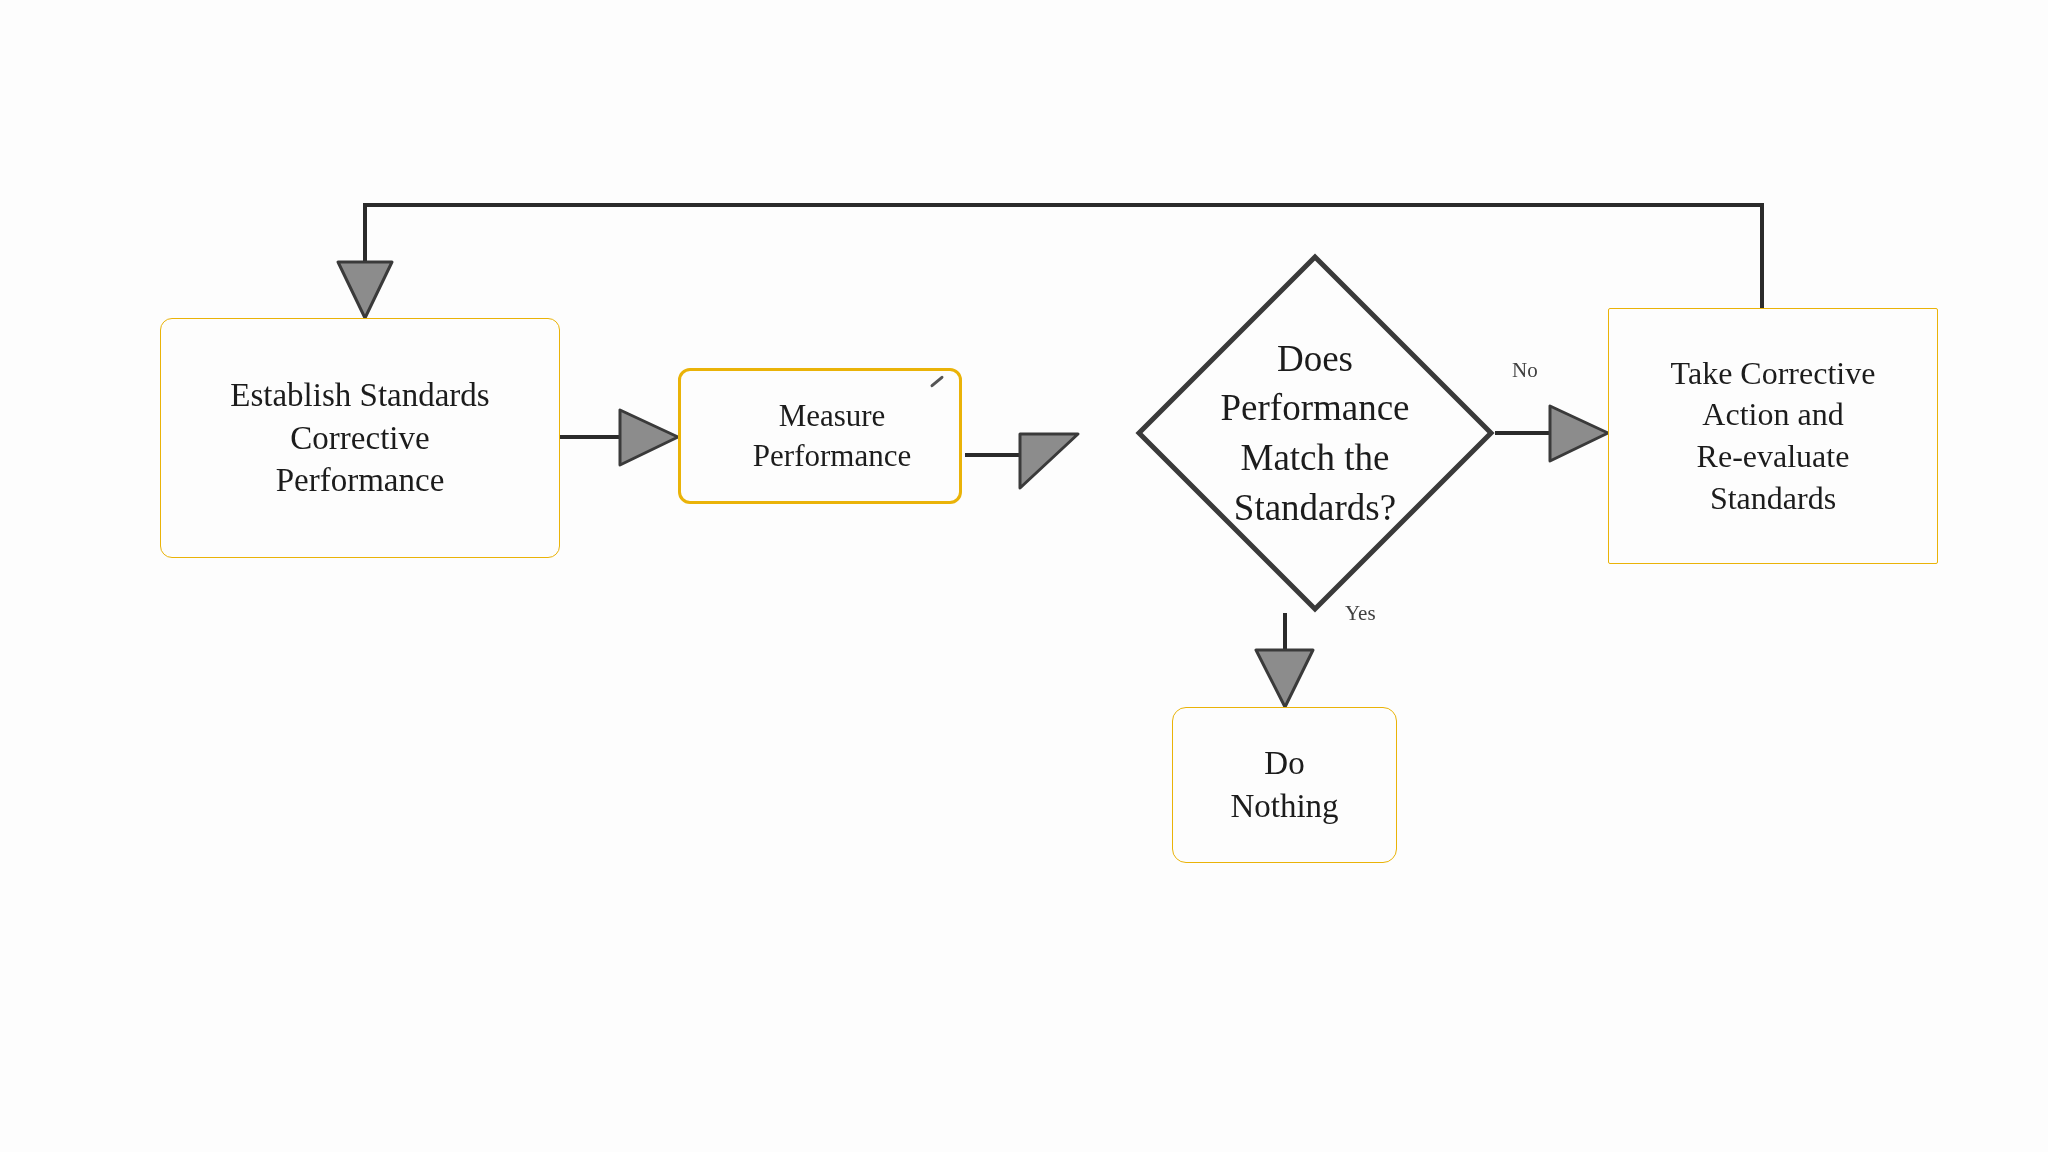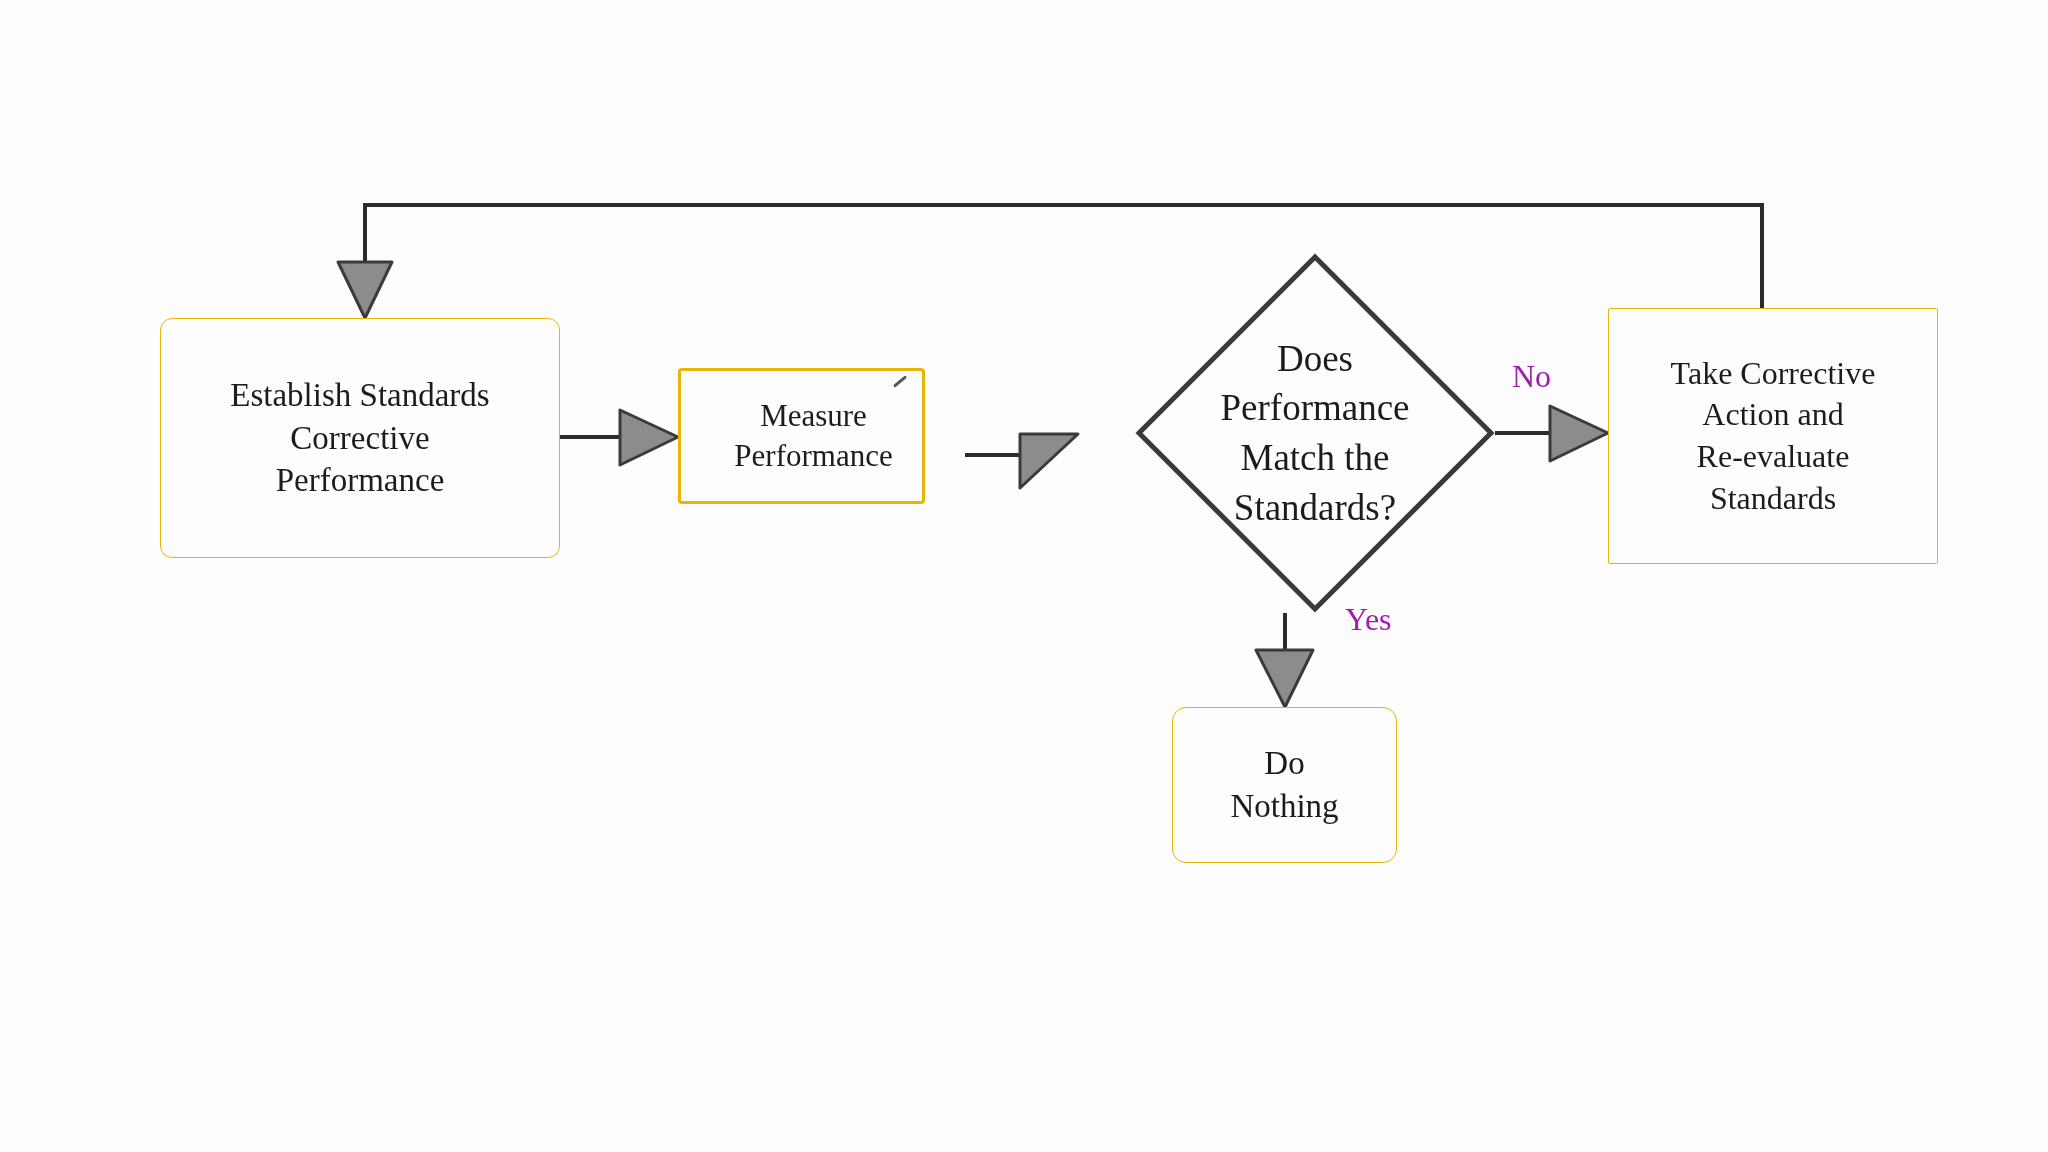--- a/index.html
+++ b/index.html
@@ -81,23 +81,23 @@
     top: 318px;
     width: 400px;
     height: 240px;
     border-radius: 12px;
   }
   #node-establish .label { font-size: 33px; }
 
   #node-measure {
     left: 678px;
     top: 368px;
-    width: 247px;
+    width: 284px;
     height: 136px;
-    border-radius: 4px;
+    border-radius: 12px;
     border-width: 3px;
     padding-left: 24px;
   }
   #node-measure .label { font-size: 31px; }
 
   
   #measure-pen-mark {
     position: absolute;
     right: 14px;
     top: 9px;
@@ -151,22 +151,22 @@
     justify-content: center;
     text-align: center;
     font-size: 37px;
     line-height: 1.34;
     color: #1c1c1c;
   }
 
   
   .edge-label {
     position: absolute;
-    font-size: 32px;
-    color: #a21caf;
+    font-size: 21px;
+    color: #404040;
     white-space: nowrap;
   }
   #label-no  { left: 1512px; top: 358px; }
   #label-yes { left: 1345px; top: 601px; font-family: Liberation Serif, serif; }
 
   
   #connectors {
     position: absolute;
     left: 0; top: 0;
     width: 2048px; height: 1152px;

